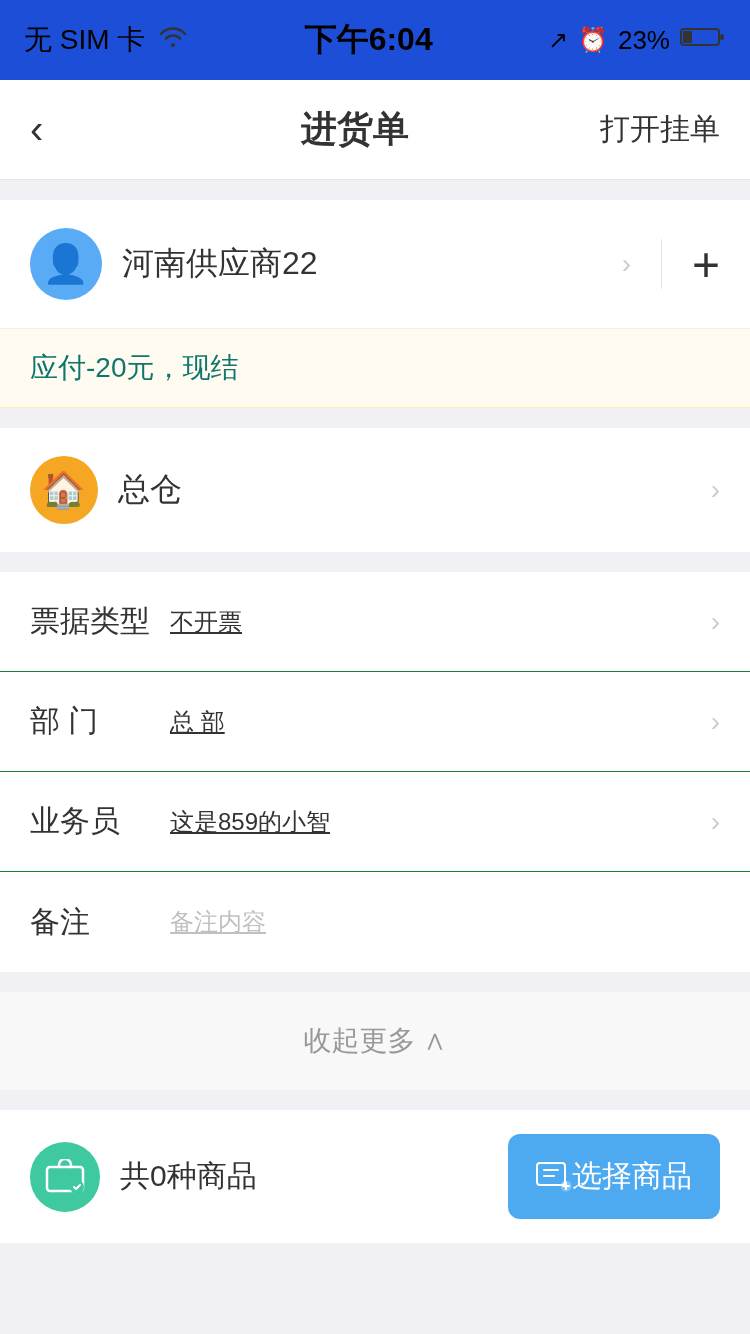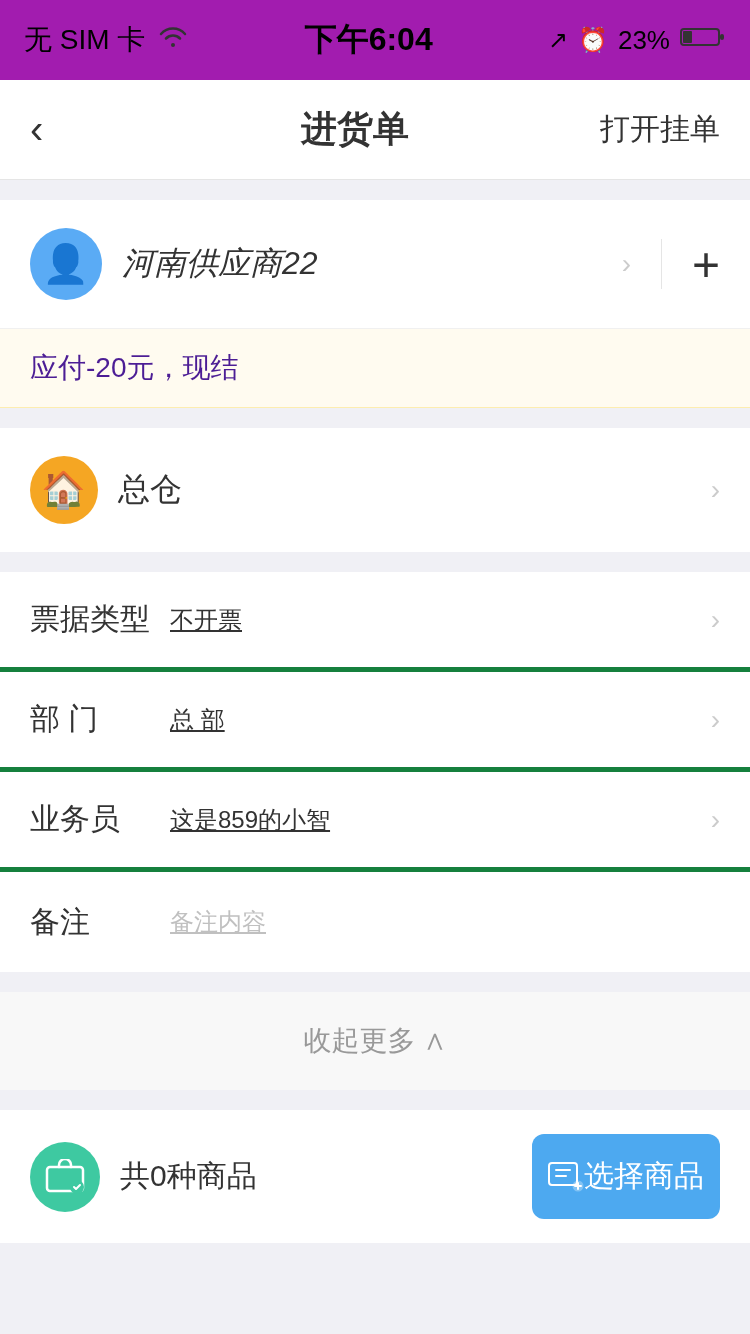--- a/index.html
+++ b/index.html
@@ -9,21 +9,21 @@
       min-height: 1334px;
       font-family: -apple-system, "PingFang SC", "Helvetica Neue", Arial, sans-serif;
       background: #f0f0f5;
       font-size: 32px;
     }
 
     
     .status-bar {
       width: 750px;
       height: 80px;
-      background: #a21caf;
+      background: #1d4ed8;
       display: flex;
       align-items: center;
       justify-content: space-between;
       padding: 6px 24px;
       font-size: 28px;
       font-weight: 500;
     }
     .status-left {
       display: flex;
       align-items: center;
@@ -98,21 +98,20 @@
       flex-shrink: 0;
     }
     .avatar-person {
       font-size: 38px;
       color: #fff;
     }
     .supplier-name {
       flex: 1;
       font-size: 32px;
       color: #333;
-      font-style: italic;
     }
     .supplier-arrow {
       font-size: 28px;
       color: #ccc;
       margin-right: 30px;
     }
     .supplier-add {
       font-size: 48px;
       color: #333;
       font-weight: 300;
@@ -123,21 +122,21 @@
       height: 50px;
       background: #e5e5e5;
       margin-right: 30px;
     }
 
     
     .notice-banner {
       background: #fffbf0;
       padding: 20px 30px;
       font-size: 28px;
-      color: #4c1d95;
+      color: #0f766e;
       border-bottom: 1px solid #fdedb0;
     }
 
     
     .warehouse-row {
       display: flex;
       align-items: center;
       padding: 28px 30px;
       background: #fff;
     }
@@ -166,21 +165,21 @@
     
     .form-section {
       background: #fff;
       margin-top: 20px;
     }
     .form-row {
       display: flex;
       align-items: center;
       padding: 0 30px;
       height: 100px;
-      border-bottom: 5px solid #15803d;
+      border-bottom: 1px solid #15803d;
     }
     .form-row:last-child {
       border-bottom: none;
     }
     .form-label {
       font-size: 30px;
       color: #333;
       width: 140px;
       flex-shrink: 0;
     }
@@ -233,21 +232,21 @@
     .product-count {
       flex: 1;
       font-size: 30px;
       color: #333;
     }
     .select-btn {
       background: #4da9f0;
       color: #fff;
       border: none;
       border-radius: 12px;
-      padding: 22px 16px;
+      padding: 22px 28px;
       font-size: 30px;
       cursor: pointer;
       display: flex;
       align-items: center;
     }
 
     
     .page-bg {
       flex: 1;
       min-height: 280px;

